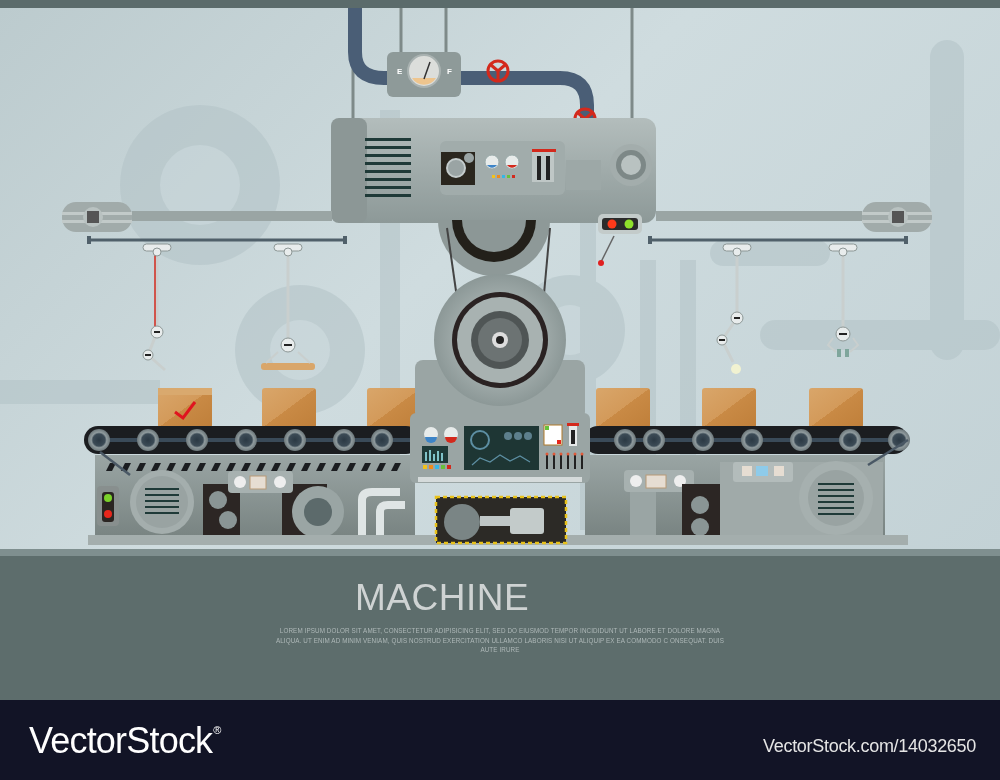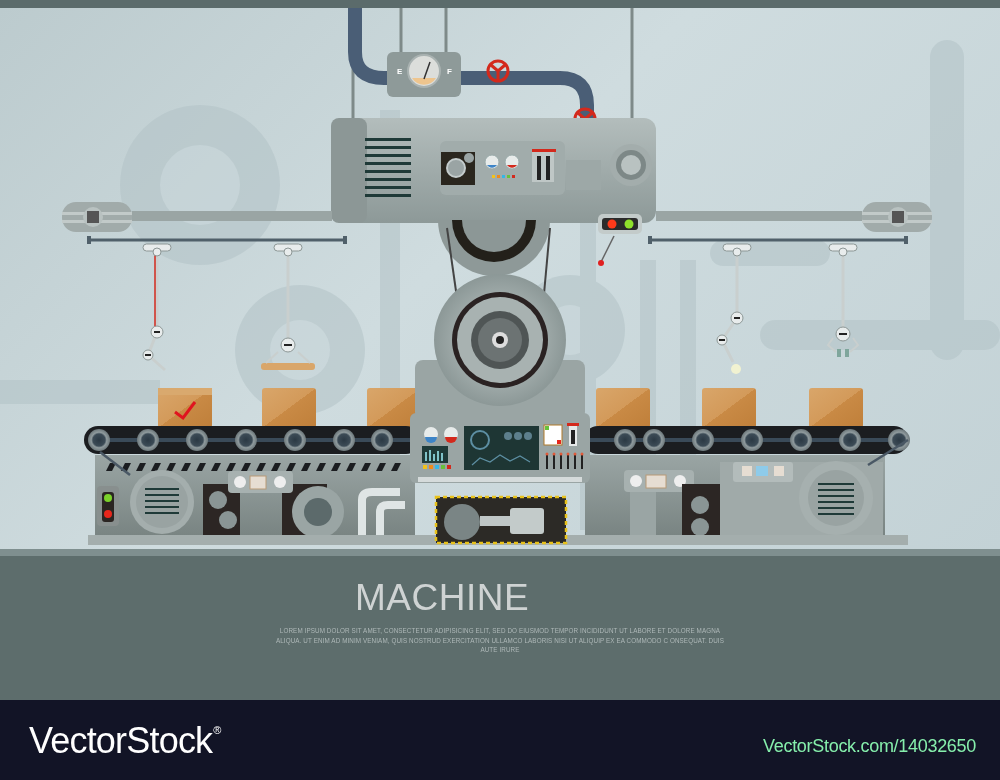--- a/index.html
+++ b/index.html
@@ -8,21 +8,21 @@
   .scene{position:absolute;left:0;top:8px;width:1000px;height:541px;background:linear-gradient(135deg,#bccbce 0%,#cfdcdf 45%,#c3d2d6 100%);overflow:hidden;}
   .floor-strip{position:absolute;left:0;top:549px;width:1000px;height:7px;background:#7f8f8f;}
   .floor{position:absolute;left:0;top:556px;width:1000px;height:144px;background:#5d6d6c;}
   .title{position:absolute;left:0;top:577px;width:884px;text-align:center;color:#cfd3d3;font-size:37px;letter-spacing:0.5px;font-weight:normal;}
   .lorem{position:absolute;left:270px;top:626px;width:460px;text-align:center;color:#aeb8b8;font-size:6.3px;line-height:9.5px;letter-spacing:0.1px;}
   .footer{position:absolute;left:0;top:700px;width:1000px;height:80px;background:#121426;}
   .logo{position:absolute;left:29px;top:720px;color:#ffffff;font-size:36px;letter-spacing:-0.8px;}
   .logo .light{font-weight:normal;}
   .logo .bold{font-weight:normal;}
   .logo sup{font-size:11px;vertical-align:top;position:relative;top:4px;margin-left:1px;}
-  .ref{position:absolute;right:24px;top:736px;color:#86efac;font-size:18px;letter-spacing:-0.3px;}
+  .ref{position:absolute;right:24px;top:736px;color:#e5e5e5;font-size:18px;letter-spacing:-0.3px;}
   svg{display:block;}
 </style>
 </head>
 <body>
 
 <div class="topband"></div>
 
 <div class="scene">
 <svg width="1000" height="541" viewBox="0 8 1000 541" xmlns="http://www.w3.org/2000/svg">
   <defs>

